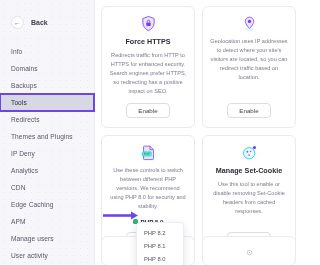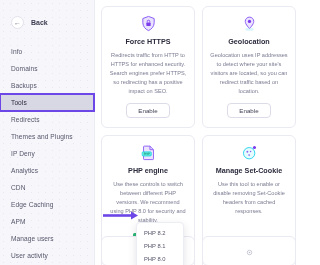--- a/index.html
+++ b/index.html
@@ -294,36 +294,34 @@
       </section>
 
       <section class="card tall">
         <div class="card-icon">
           <svg width="17" height="17" viewBox="0 0 24 24">
             <ellipse cx="12" cy="20" rx="6" ry="2.2" fill="#d9f6fb"></ellipse>
             <path d="M12 3 a6 6 0 0 1 6 6 c0 4.4 -6 10 -6 10 S6 13.4 6 9 a6 6 0 0 1 6 -6 Z" fill="#ece4fe" stroke="#8b5cf6" stroke-width="1.4"></path>
             <circle cx="12" cy="9" r="2.3" fill="#7c3aed"></circle>
           </svg>
         </div>
-        <div class="card-title">Geolocation</div>
         <div class="card-desc">Geolocation uses IP addresses to detect where your site's visitors are located, so you can redirect traffic based on location.</div>
         <div class="spacer"></div>
         <button class="btn">Enable</button>
       </section>
 
       <section class="card tall">
         <div class="card-icon">
           <svg width="17" height="17" viewBox="0 0 24 24">
             <path d="M6 3 h8 l5 5 v13 a1 1 0 0 1 -1 1 H6 a1 1 0 0 1 -1 -1 V4 a1 1 0 0 1 1 -1 Z" fill="#ece4fe" stroke="#8b5cf6" stroke-width="1.3"></path>
             <path d="M14 3 v5 h5" fill="none" stroke="#8b5cf6" stroke-width="1.3"></path>
             <rect x="3" y="11" width="13" height="6" rx="1.4" fill="#5eead4" stroke="#22d3ee" stroke-width="1"></rect>
             <text x="9.5" y="15.6" font-size="4.4" text-anchor="middle" fill="#0f766e" font-family="DejaVu Sans">PHP</text>
           </svg>
         </div>
-        <div class="card-title">PHP engine</div>
         <div class="card-desc">Use these controls to switch between different PHP versions. We recommend using PHP 8.0 for security and stability.</div>
         <div class="php-badge">
           <span class="dot-green"></span>
           <span>PHP 8.0</span>
         </div>
         <div class="modify-wrap">
           <button class="modify-btn">
             <span>Modify</span>
             <span class="caret">▾</span>
           </button>

